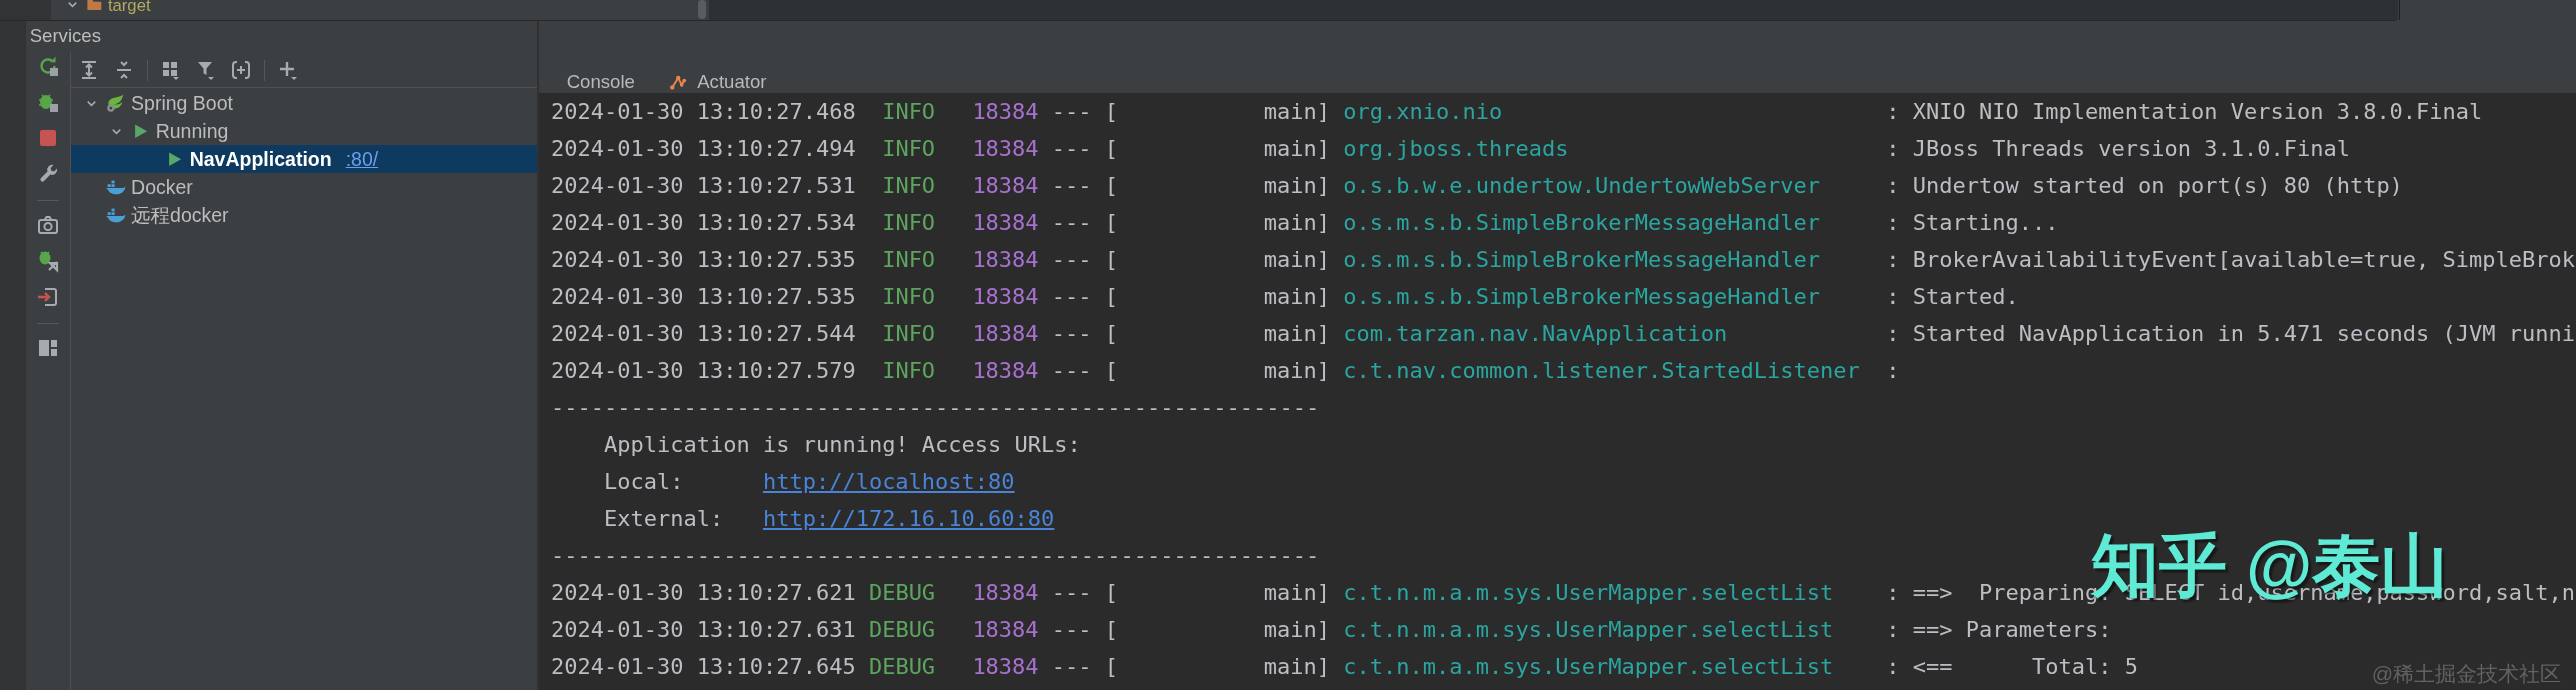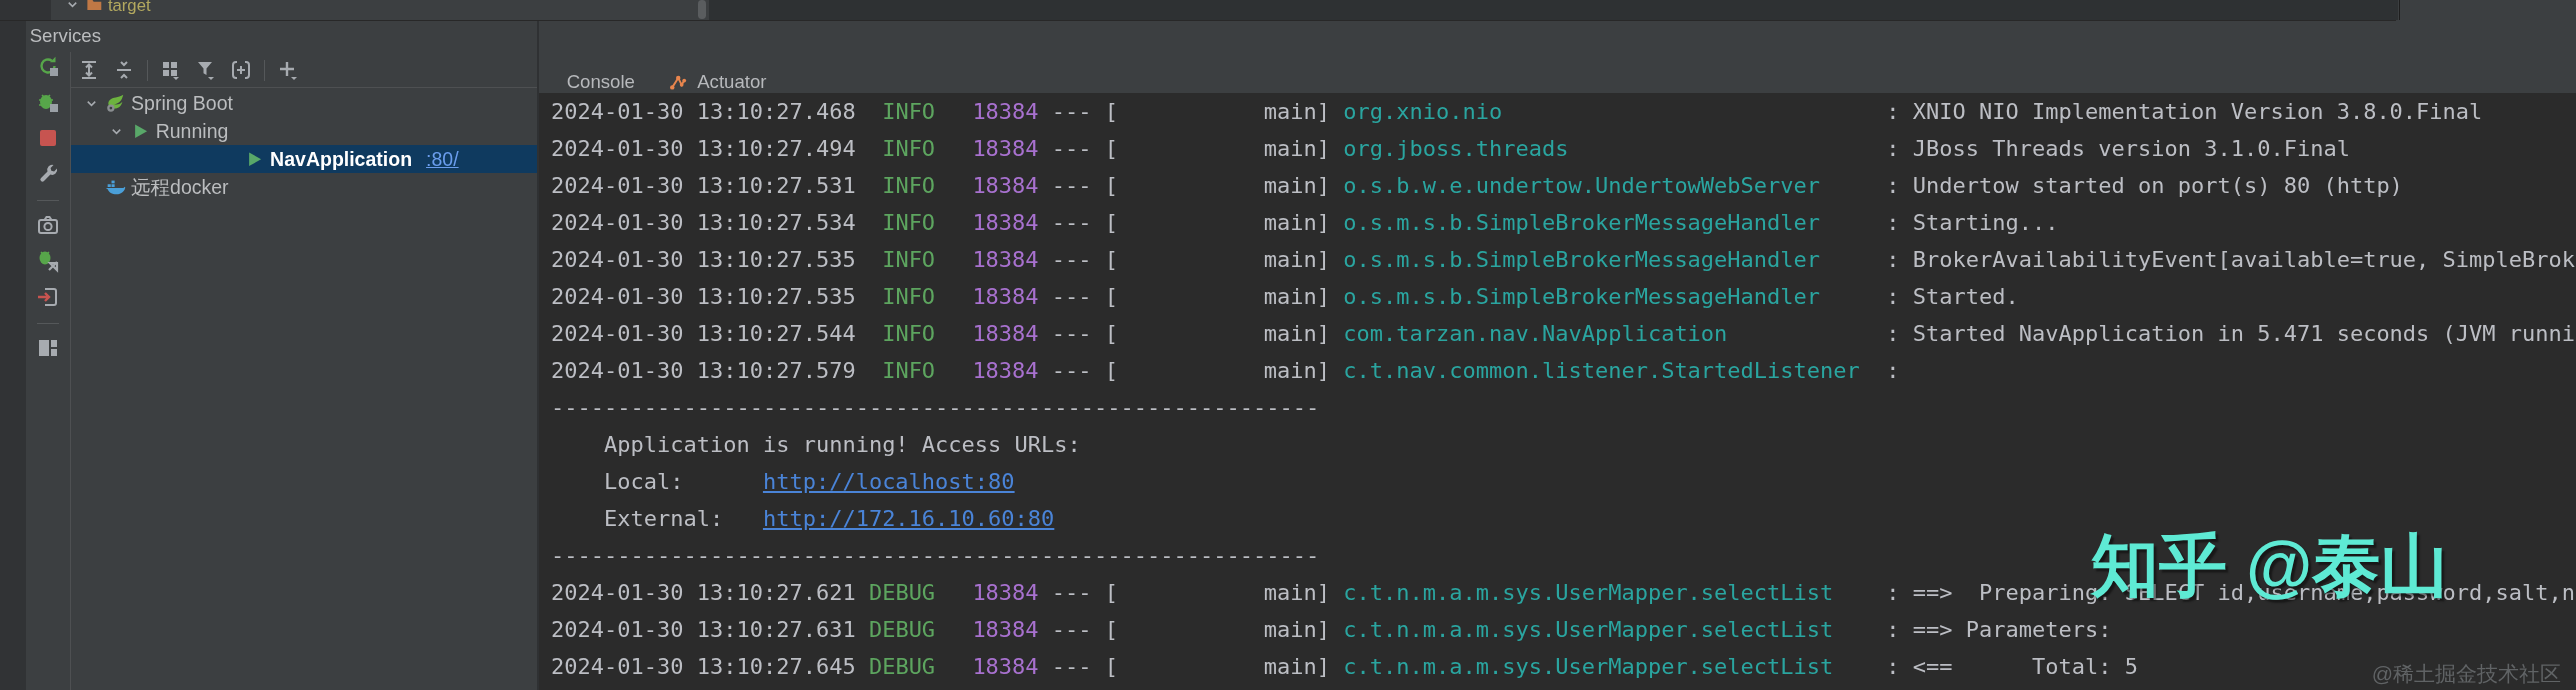--- a/index.html
+++ b/index.html
@@ -25,21 +25,21 @@
   .vert-toolbar .tbtn{width:24px;height:24px;margin-bottom:12px;}
   .vert-toolbar .tdiv{width:22px;height:0.9px;background:#55585a;margin:1.9px 0 12px 0;}
   .col-divider{position:absolute;left:44px;top:31px;bottom:0;width:0.9px;background:#4e5052;}
   .horiz-toolbar{position:absolute;left:51px;top:33px;height:32px;display:flex;align-items:center;gap:11px;}
   .horiz-toolbar .tbtn{width:24px;height:24px;}
   .horiz-toolbar .tdiv{width:0.9px;height:20.5px;background:#55585a;}
   .toolbar-underline{position:absolute;left:45px;right:0;top:66px;height:0.9px;background:#4e5052;}
 
   .tree{position:absolute;left:45px;top:68px;right:0;bottom:0;}
   .tree-row{height:28px;display:flex;align-items:center;font-size:19.5px;color:#bbbdbf;white-space:nowrap;}
-  .tree-row.selected{background:#0f3a5f;justify-content:center;}
+  .tree-row.selected{background:#0f3a5f;}
   .tree-row .chev{width:25px;display:flex;justify-content:center;align-items:center;flex:none;}
   .tree-row .ticon{width:22px;height:22px;margin-right:4.7px;flex:none;display:flex;align-items:center;justify-content:center;}
   .tree-row .tlabel.bold{font-weight:bold;color:#ffffff;}
   .tree-row .tsuffix{margin-left:14px;color:#6a9ded;text-decoration:underline;}
 
   
   .console-panel{position:absolute;left:539px;top:21.4px;right:0;bottom:0;background:#3c3f41;}
   .panel-split{position:absolute;left:537px;top:21.4px;width:1.9px;bottom:0;background:#2f3133;}
   .tabbar{position:absolute;left:0;top:0;right:0;height:72px;display:flex;align-items:stretch;padding-left:11px;margin-top:25px;}
   .tab{position:relative;display:flex;align-items:center;gap:8.4px;padding:0 16.7px;font-size:18.6px;color:#b7b9bc;}
@@ -199,20 +199,32 @@
         <div class="tree-row" style="padding-left: 8.4px;">
           <span class="chev"></span>
           <span class="ticon">
             <svg width="22" height="22" viewBox="0 0 24 24" fill="#4A9FD8">
               <rect x="4" y="9" width="3.4" height="3"></rect>
               <rect x="8.2" y="9" width="3.4" height="3"></rect>
               <rect x="8.2" y="5" width="3.4" height="3"></rect>
               <path d="M2 13h18.2c1 0 1.9-.5 2.3-1.4.6.2.8.8.6 1.5-.8 3.3-3.8 6.9-9.6 6.9-4.7 0-8.3-2.2-9.5-5.5z"></path>
             </svg>
           </span>
+          <span class="tlabel">Docker</span>
+        </div>
+        <div class="tree-row" style="padding-left: 8.4px;">
+          <span class="chev"></span>
+          <span class="ticon">
+            <svg width="22" height="22" viewBox="0 0 24 24" fill="#4A9FD8">
+              <rect x="4" y="9" width="3.4" height="3"></rect>
+              <rect x="8.2" y="9" width="3.4" height="3"></rect>
+              <rect x="8.2" y="5" width="3.4" height="3"></rect>
+              <path d="M2 13h18.2c1 0 1.9-.5 2.3-1.4.6.2.8.8.6 1.5-.8 3.3-3.8 6.9-9.6 6.9-4.7 0-8.3-2.2-9.5-5.5z"></path>
+            </svg>
+          </span>
           <span class="tlabel">远程docker</span>
         </div>
       </div>
   </div>
 
   <div class="panel-split"></div>
 
   <div class="console-panel">
     <div class="tabbar">
       <div class="tab selected">

